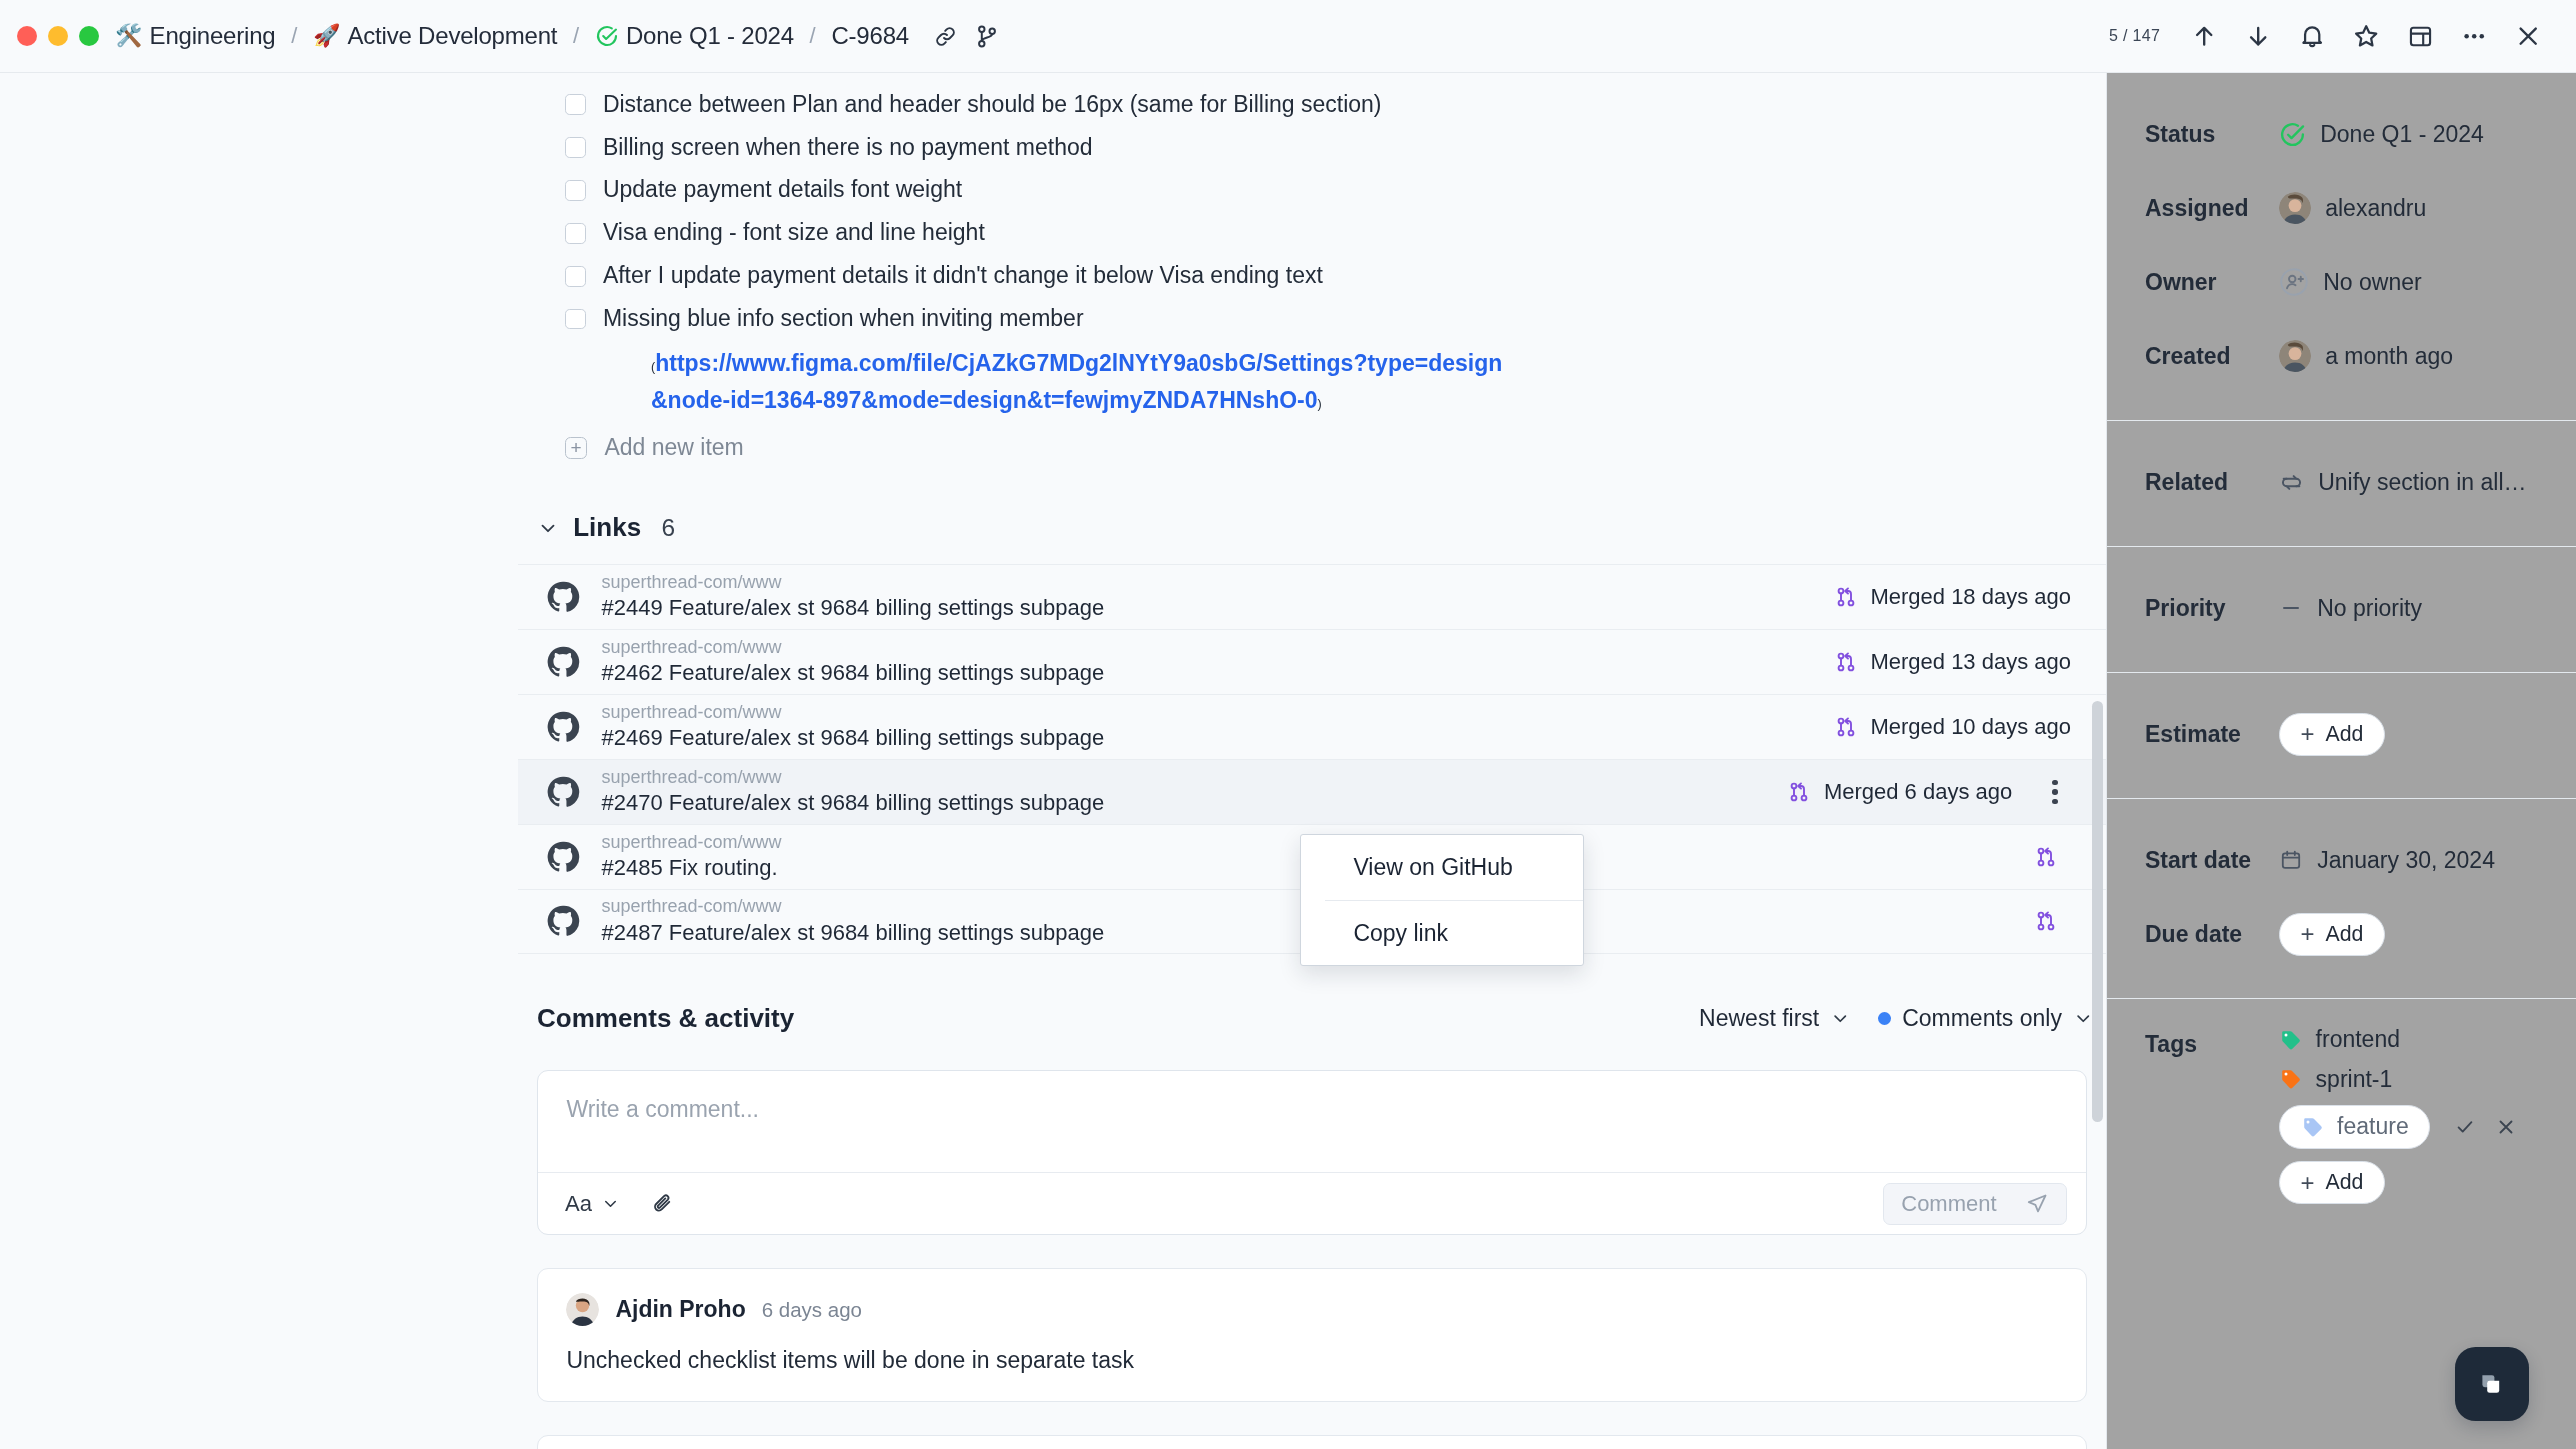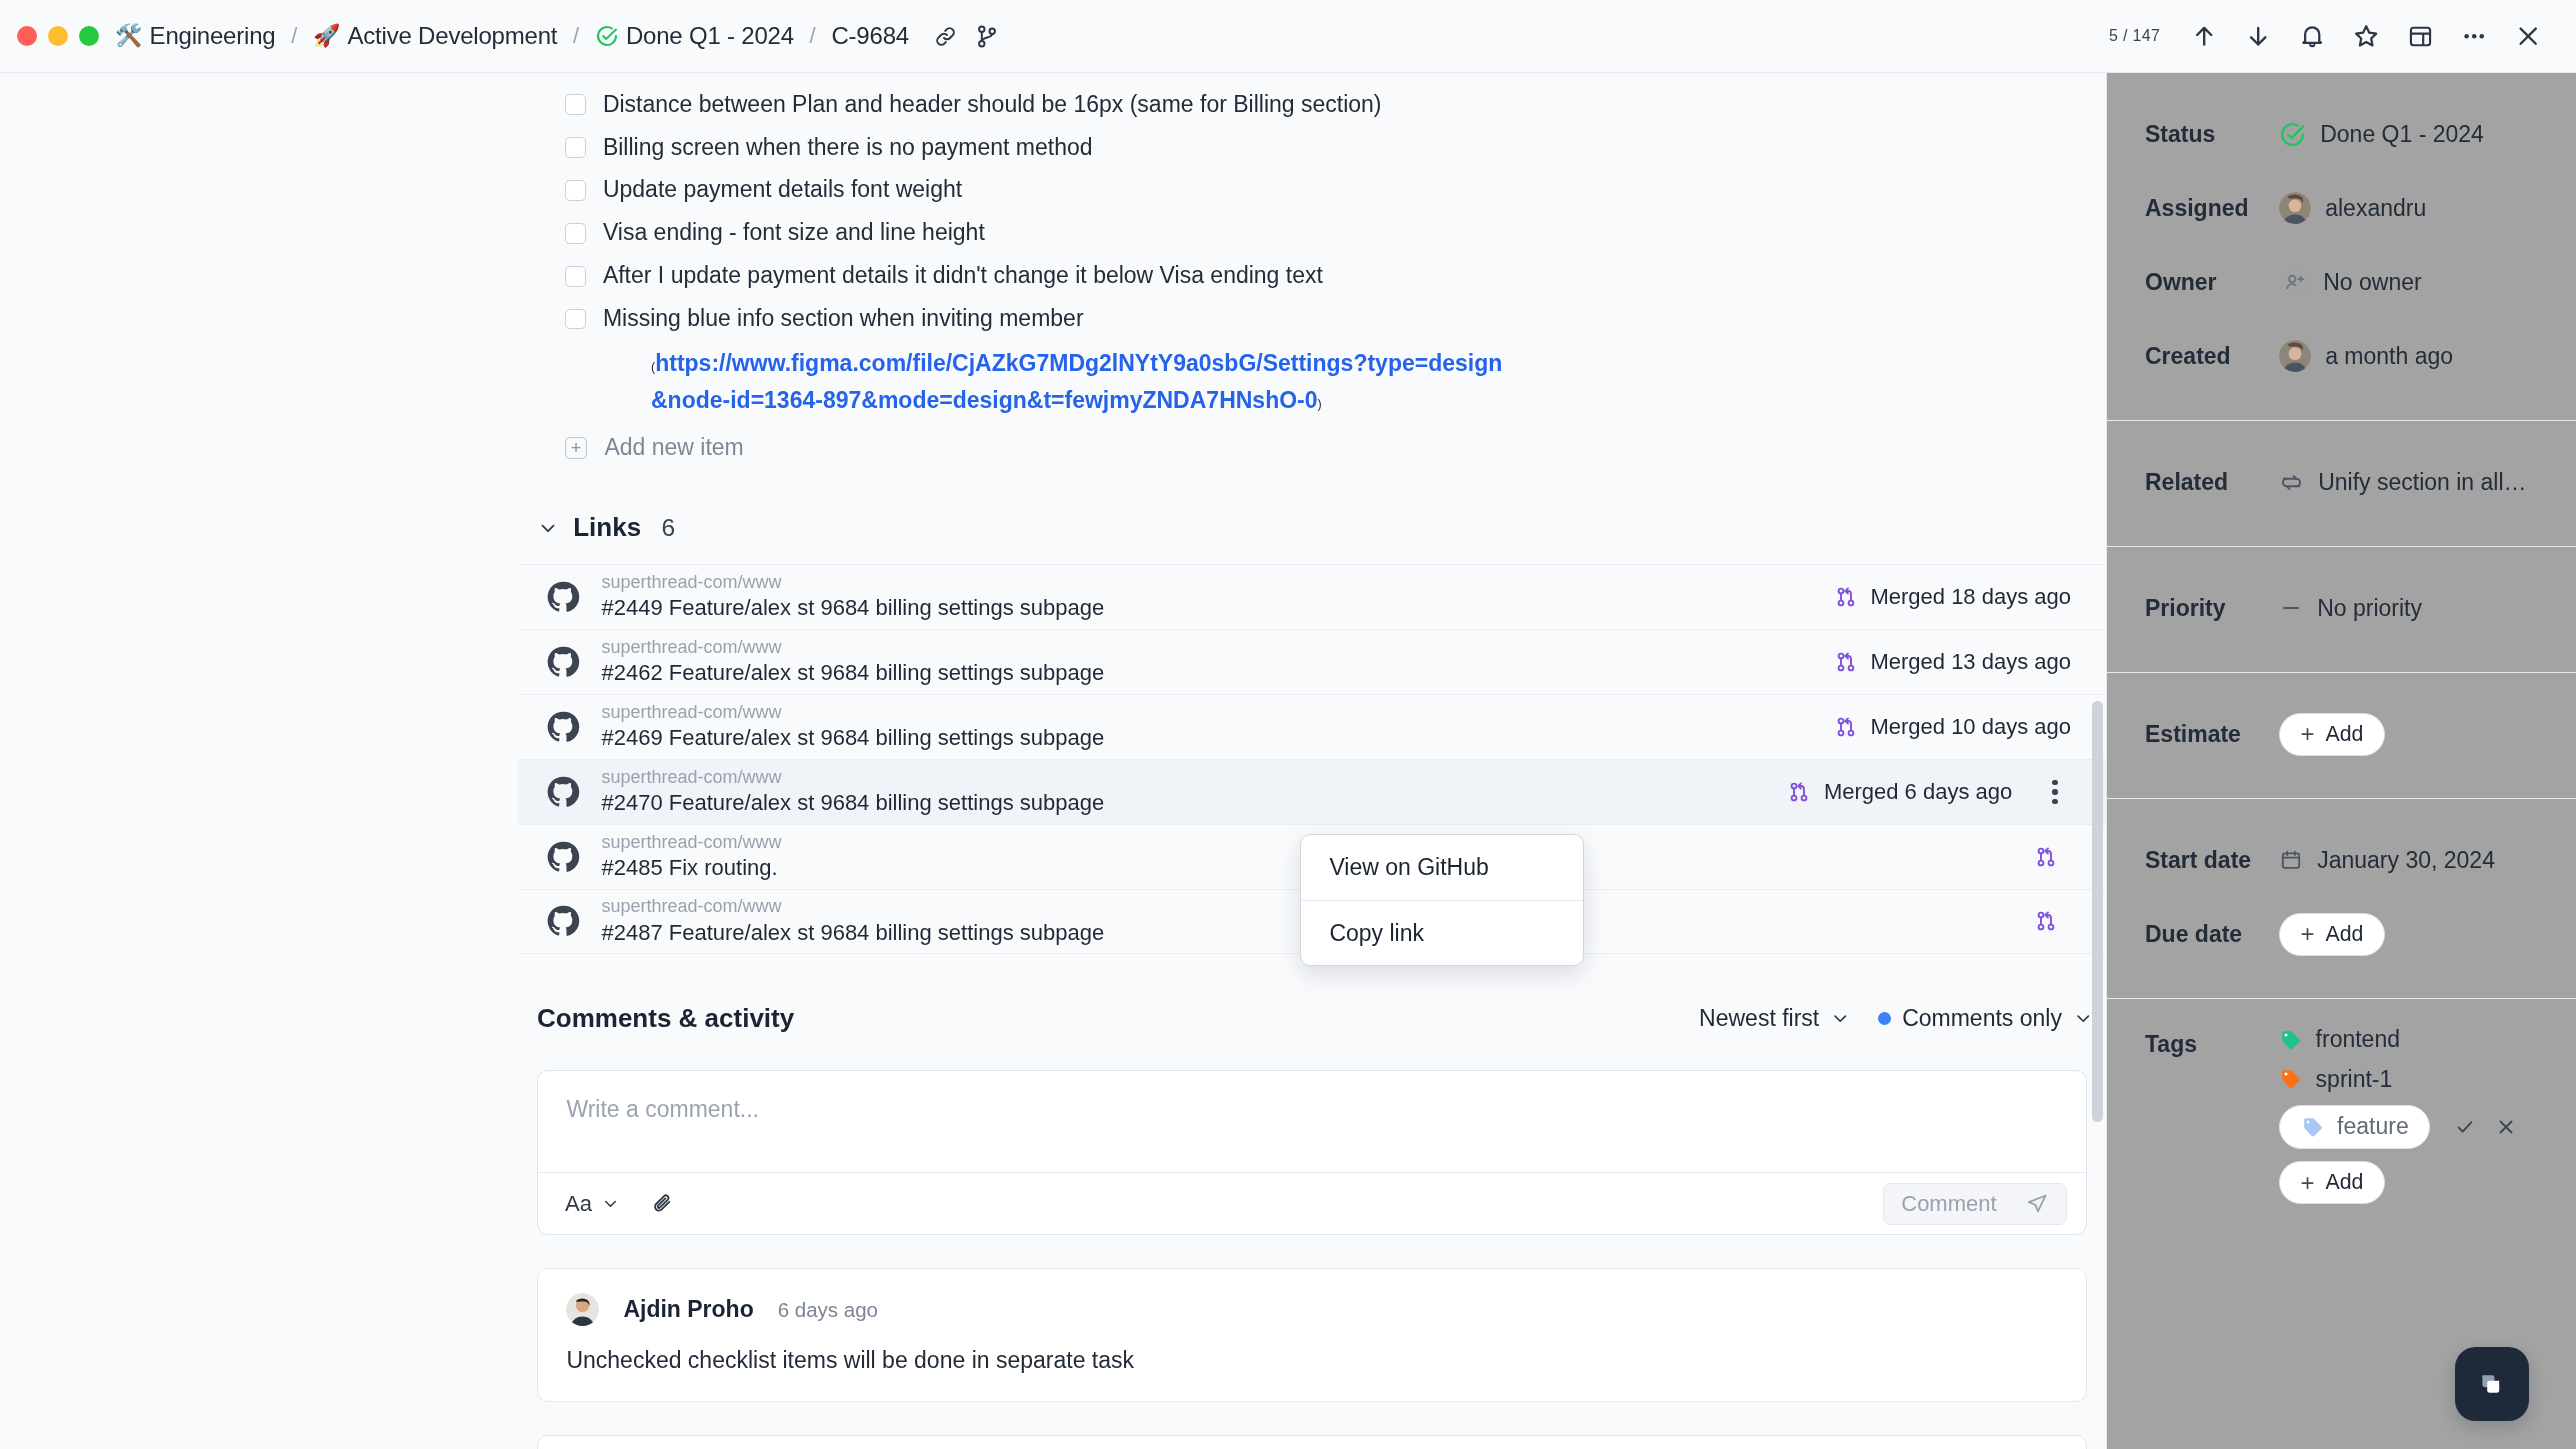--- a/index.html
+++ b/index.html
@@ -86,23 +86,23 @@
   .link-title { font-size: 22px; color: #1f2836; line-height: 1.3; }
   .link-status { margin-left: auto; display: flex; align-items: center; gap: 12.6px; }
   .merge-icon { width: 24px; height: 24px; }
   .merge-text { font-size: 22px; color: #1f2836; }
   .kebab { width: 32px; display: flex; flex-direction: column; align-items: center; gap: 4px; margin-left: 14.2px; }
   .kebab i { width: 5.5px; height: 5.5px; border-radius: 50%; background: #3b4350; display: block; }
 
   
   .ctxmenu {
     position: absolute; left: 1300px; top: 761px; width: 284px;
-    background: #fff; border: 0.8px solid #cfd6de; border-radius: 10px;
+    background: #fff; border: 0.8px solid #cfd6de; border-radius: 3px;
     box-shadow: 0 8px 22px rgba(20,30,50,0.13);
-    overflow: hidden; z-index: 40;
+    overflow: hidden; z-index: 40; padding-left: 24px;
   }
   .ctxitem { height: 65px; display: flex; align-items: center; padding-left: 28.4px; font-size: 23px; color: #1b2433; }
   .ctxitem + .ctxitem { border-top: 0.8px solid #e6eaef; }
 
   
   .comm-head { display: flex; align-items: center; padding: 49px 0 20.5px 19px; }
   .comm-title { font-size: 26px; font-weight: bold; color: #1b2433; }
   .comm-ctrls { margin-left: auto; display: flex; align-items: center; gap: 27px; padding-right: 12.6px; }
   .ctrl { display: flex; align-items: center; gap: 11px; font-size: 23px; color: #1f2836; }
   .bluedot { width: 13.4px; height: 13.4px; border-radius: 50%; background: #3b82f6; }
@@ -121,21 +121,21 @@
   .comment-btn {
     margin-left: auto; display: flex; align-items: center; gap: 28px;
     background: #f3f5f9; border: 0.8px solid #e2e7ee; border-radius: 7.1px;
     padding: 7.1px 17.4px; font-size: 22px; color: #98a2af;
   }
 
   .comment-card {
     margin: 33px 19px 0 19px; background: #fff;
     border: 0.8px solid #e3e8ee; border-radius: 11px; padding: 24px 28.4px 27px 28.4px;
   }
-  .comment-head { display: flex; align-items: center; gap: 24px; }
+  .comment-head { display: flex; align-items: center; gap: 16px; }
   .avatar { width: 33px; height: 33px; border-radius: 50%; flex: none; overflow: hidden; }
   .cname { font-size: 23px; font-weight: bold; color: #1b2433; }
   .cwhen { font-size: 20.5px; color: #7b8593; }
   .cbody { font-size: 23px; color: #222b38; padding-top: 20.5px; }
 
   
   .scrollbar {
     position: absolute; left: 2092px; top: 628px; width: 11px; height: 421px;
     background: #ced3d9; border-radius: 6.3px;
   }

